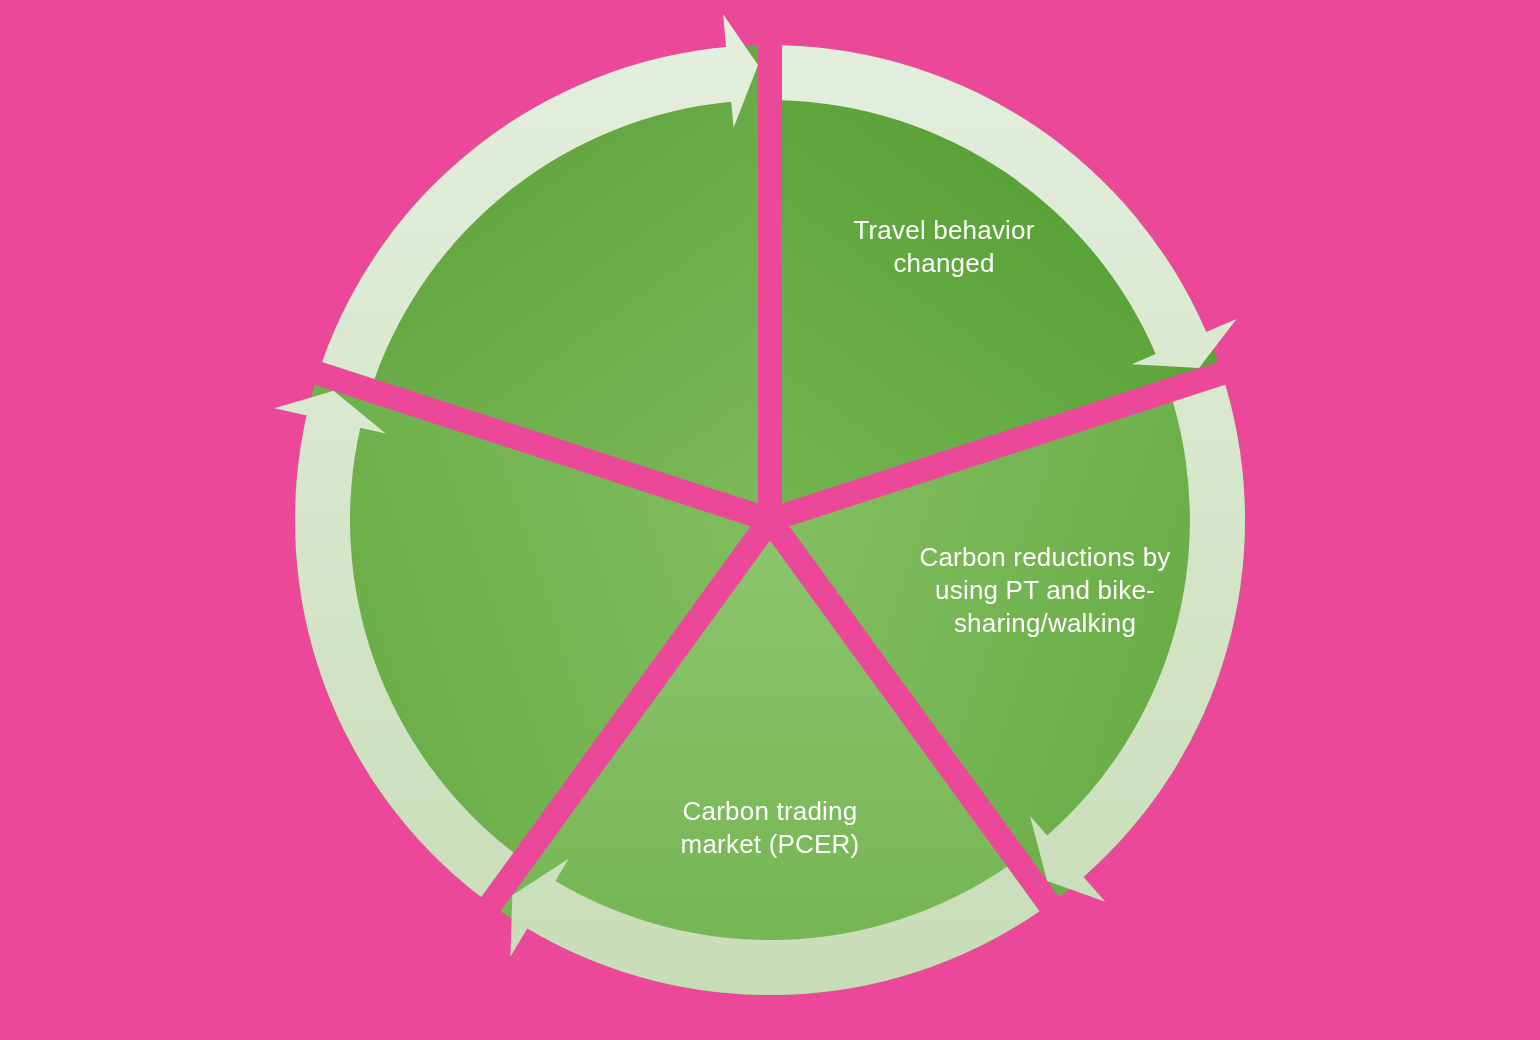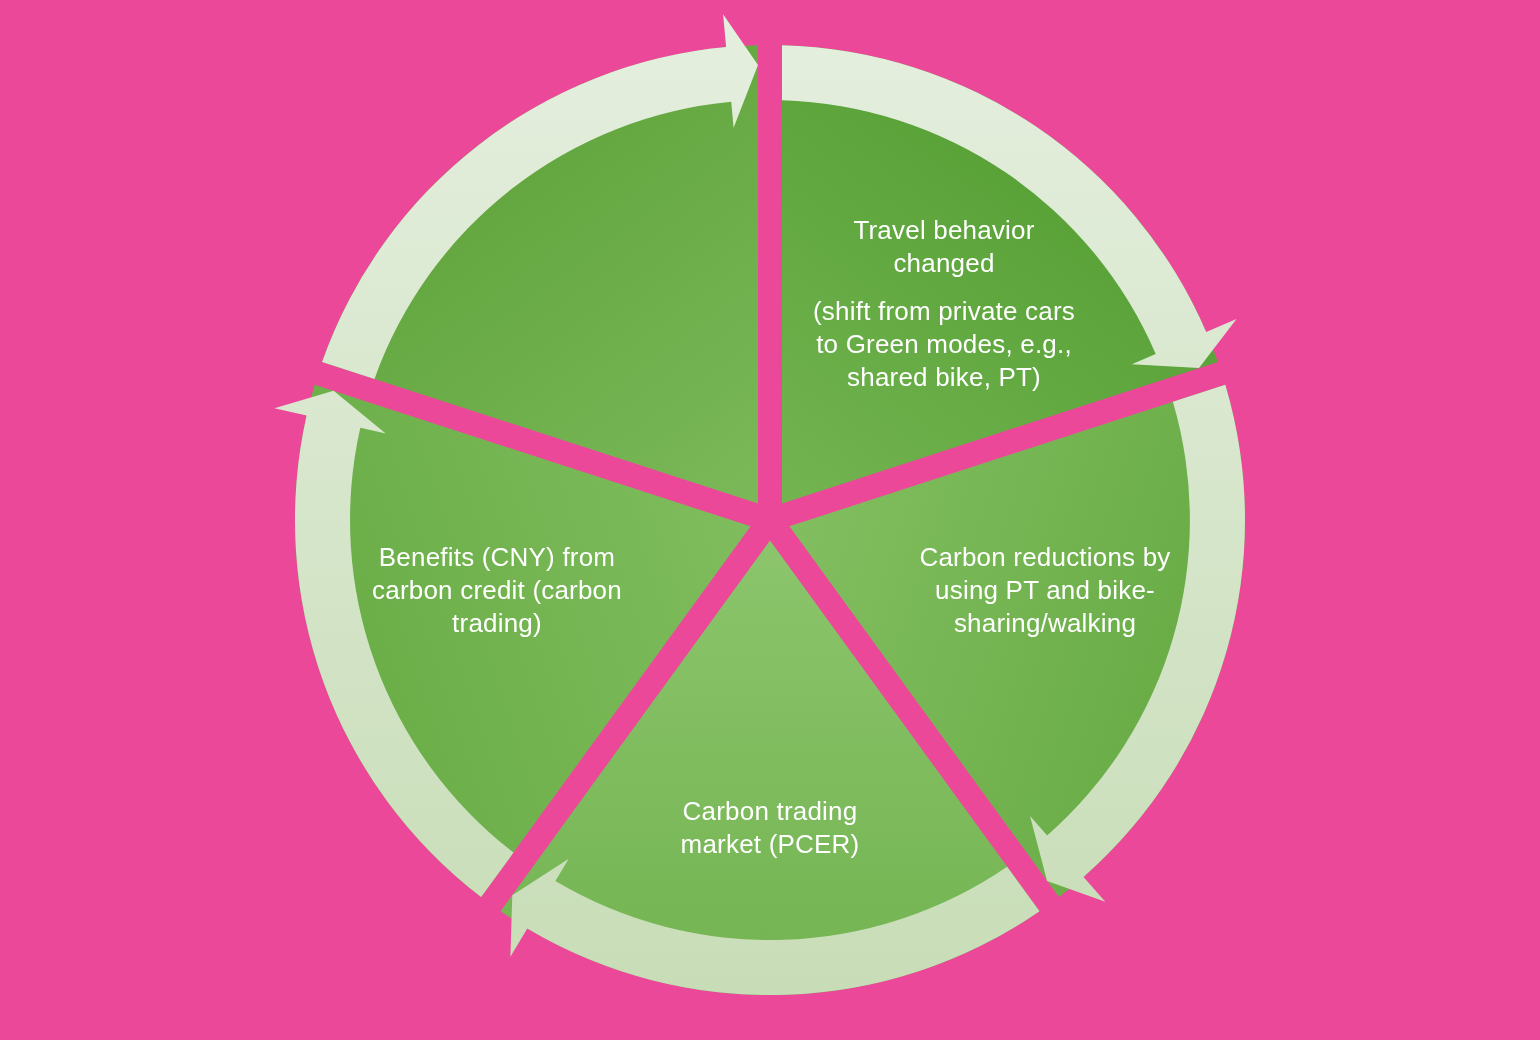--- a/index.html
+++ b/index.html
@@ -83,29 +83,23 @@
     <path d="M 782 45.2 A 475 475 0 0 1 1206.2 332.1 L 1236.5 319.1 L 1199 368 L 1131.8 364.2 L 1155.7 353.9 A 420 420 0 0 0 782 100.2 Z" fill="url(#gBand)"></path>
     <path d="M 1225.3 384.7 A 475 475 0 0 1 1083.5 876.9 L 1105.3 901.7 L 1047.1 881.1 L 1030 816 L 1047.2 835.5 A 420 420 0 0 0 1172.9 401.7 Z" fill="url(#gBand)"></path>
     <path d="M 1039.5 911.2 A 475 475 0 0 1 527.3 928.4 L 510.4 956.7 L 512.3 895.2 L 568.7 858.7 L 555.4 881.1 A 420 420 0 0 0 1007.1 866.7 Z" fill="url(#gBand)"></path>
     <path d="M 481.1 897.1 A 475 475 0 0 1 306.6 415.6 L 274.4 408.3 L 333.6 390.8 L 385.7 433.4 L 360.3 427.7 A 420 420 0 0 0 513.5 852.6 Z" fill="url(#gBand)"></path>
     <path d="M 322.1 361.9 A 475 475 0 0 1 726.1 47.1 L 723.1 14.2 L 758 65 L 733.6 127.7 L 731.2 101.8 A 420 420 0 0 0 374.5 378.9 Z" fill="url(#gBand)"></path>
   </svg>
 
   <div class="seg-label label-top-right" style="color: rgb(255, 255, 255);">Travel behavior
 changed</div>
 
-  <div class="seg-label sublabel-top-right" style="color: rgb(255, 255, 255);">(shift from private cars
-to Green modes, e.g.,
-shared bike, PT)</div>
 
   <div class="seg-label label-right" style="color: rgb(255, 255, 255);">Carbon reductions by
 using PT and bike-
 sharing/walking</div>
 
   <div class="seg-label label-bottom" style="color: rgb(255, 255, 255);">Carbon trading
 market (PCER)</div>
 
-  <div class="seg-label label-left" style="color: rgb(255, 255, 255);">Benefits (CNY) from
-carbon credit (carbon
-trading)</div>
 
 
 </div>
 
 </body></html>

